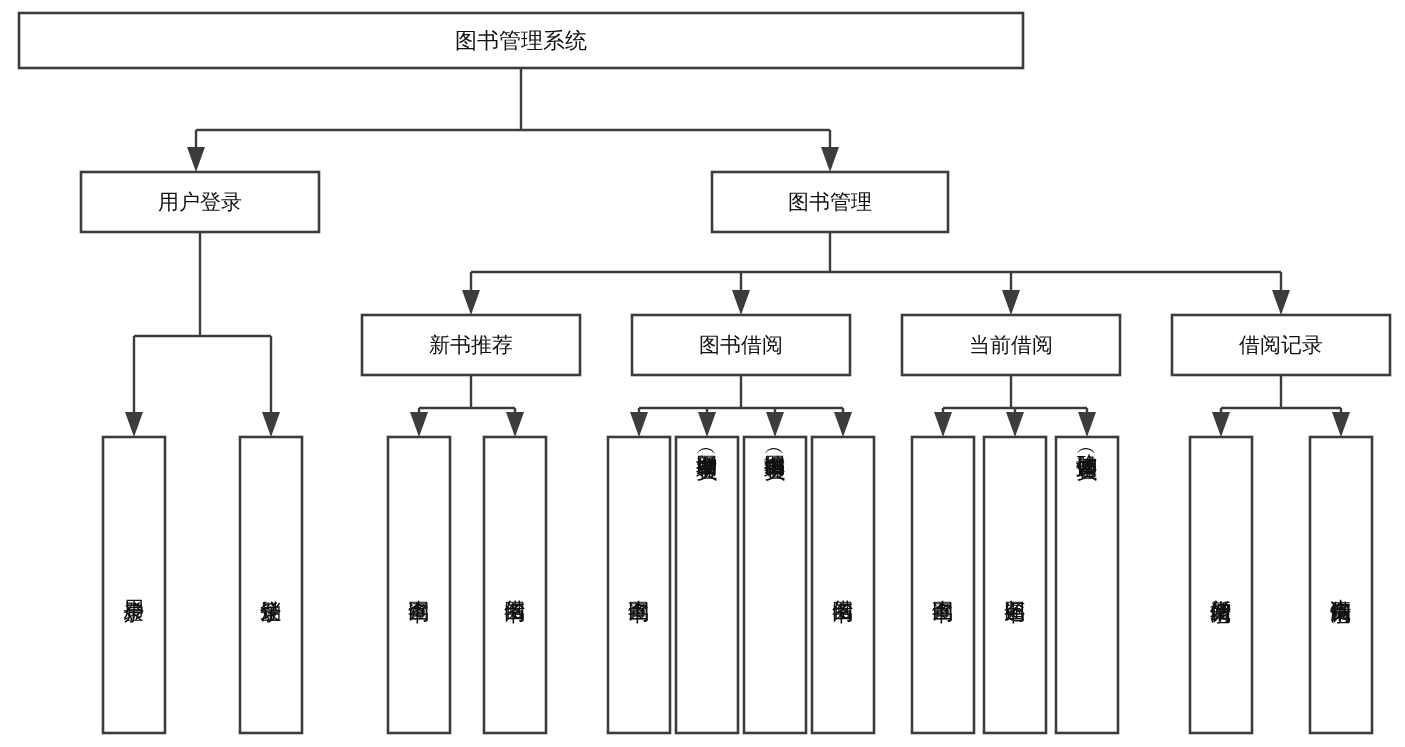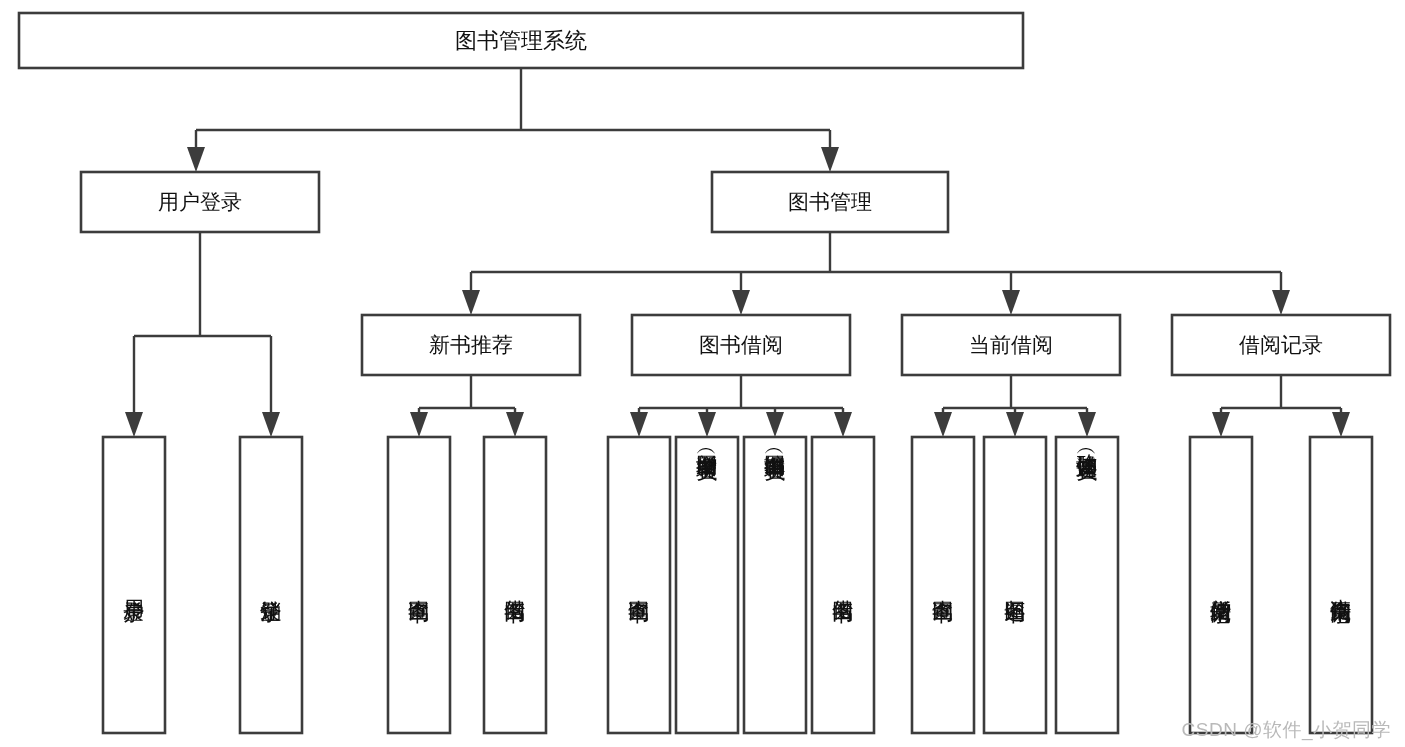--- a/index.html
+++ b/index.html
@@ -226,15 +226,14 @@
   <div class="vlabel-wrap" style="left:1056px; top:437px; width:62px; height:296px; align-items:flex-start;">
     <span class="vlabel">确认归还（管理员）</span>
   </div>
   <div class="vlabel-wrap" style="left:1190px; top:437px; width:62px; height:296px;">
     <span class="vlabel">新增借阅记录</span>
   </div>
   <div class="vlabel-wrap" style="left:1310px; top:437px; width:62px; height:296px;">
     <span class="vlabel">查询借阅记录</span>
   </div>
 
-  <div id="watermark">CSDN @软件_小贺同学</div>
 
 </div>
 
 </body></html>

